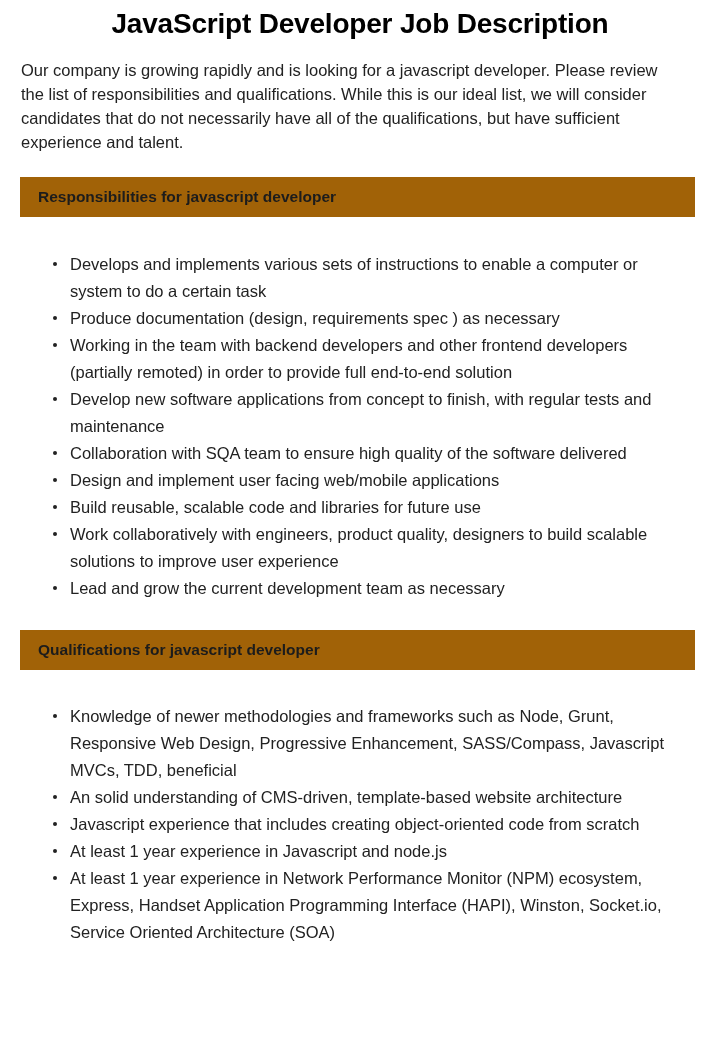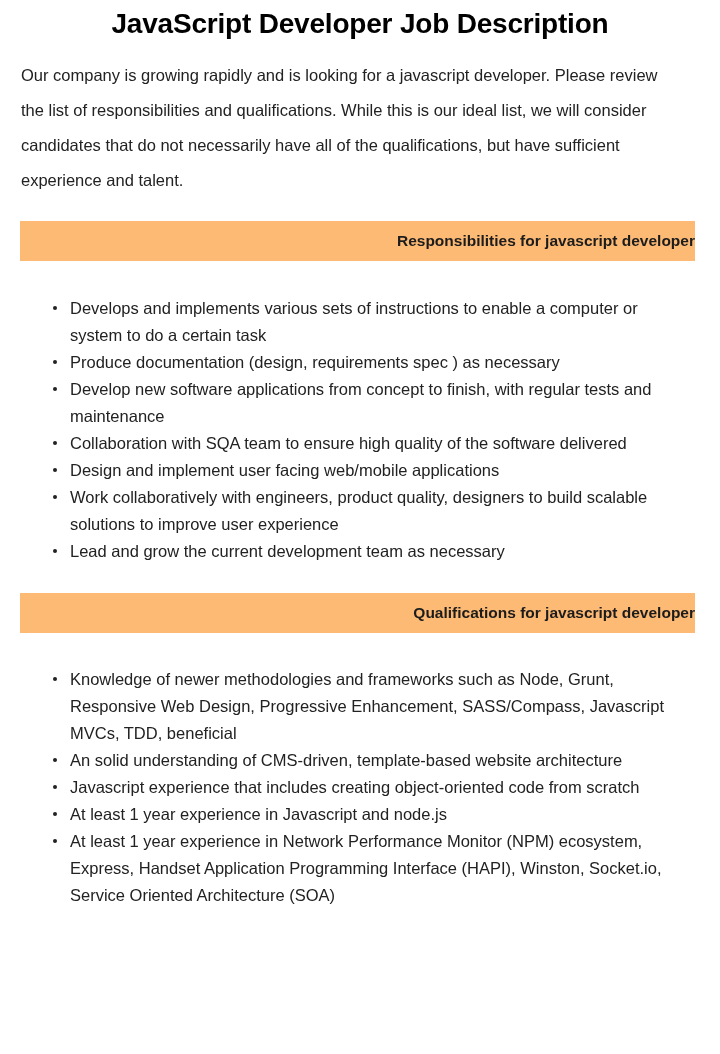--- a/index.html
+++ b/index.html
@@ -31,39 +31,38 @@
     color: #000000;
     letter-spacing: -0.2px;
     margin: 0;
     padding: 7px 20px 0 20px;
     line-height: 34px;
   }
 
   
   .intro {
     font-size: 16.5px;
-    line-height: 35px;
+    line-height: 24px;
     color: #222222;
     margin: 0;
     padding: 17px 38px 0 21px;
     text-align: left;
   }
 
   
   .section-header {
-    background: #fdba74;
+    background: #a16207;
     margin: 0 0 0 20px;
     width: 675px;
     box-sizing: border-box;
-    padding: 10px 0 11px 8px;
+    padding: 10px 0 11px 18px;
     font-size: 15.5px;
     font-weight: 600;
     color: #1c1c1c;
     line-height: 19px;
-    text-align: right;
   }
 
   .section-block { margin: 0; }
   .sec-gap-1 { height: 23px; }
   .sec-gap-2 { height: 16px; }
 
   
   ul.bullets {
     list-style: none;
     margin: 12px;
@@ -101,23 +100,25 @@
   <p class="intro">Our company is growing rapidly and is looking for a javascript developer. Please review the list of responsibilities and qualifications. While this is our ideal list, we will consider candidates that do not necessarily have all of the qualifications, but have sufficient experience and talent.</p>
 
   <div class="sec-gap-1"></div>
 
   <div class="section-block">
     <div class="section-header">Responsibilities for javascript developer</div>
     <div class="list-top-pad"></div>
     <ul class="bullets">
       <li>Develops and implements various sets of instructions to enable a computer or system to do a certain task</li>
       <li>Produce documentation (design, requirements spec ) as necessary</li>
+      <li>Working in the team with backend developers and other frontend developers (partially remoted) in order to provide full end-to-end solution</li>
       <li>Develop new software applications from concept to finish, with regular tests and maintenance</li>
       <li>Collaboration with SQA team to ensure high quality of the software delivered</li>
       <li>Design and implement user facing web/mobile applications</li>
+      <li>Build reusable, scalable code and libraries for future use</li>
       <li>Work collaboratively with engineers, product quality, designers to build scalable solutions to improve user experience</li>
       <li>Lead and grow the current development team as necessary</li>
     </ul>
   </div>
 
   <div class="sec-gap-2"></div>
 
   <div class="section-block">
     <div class="section-header">Qualifications for javascript developer</div>
     <div class="list-top-pad-2"></div>

